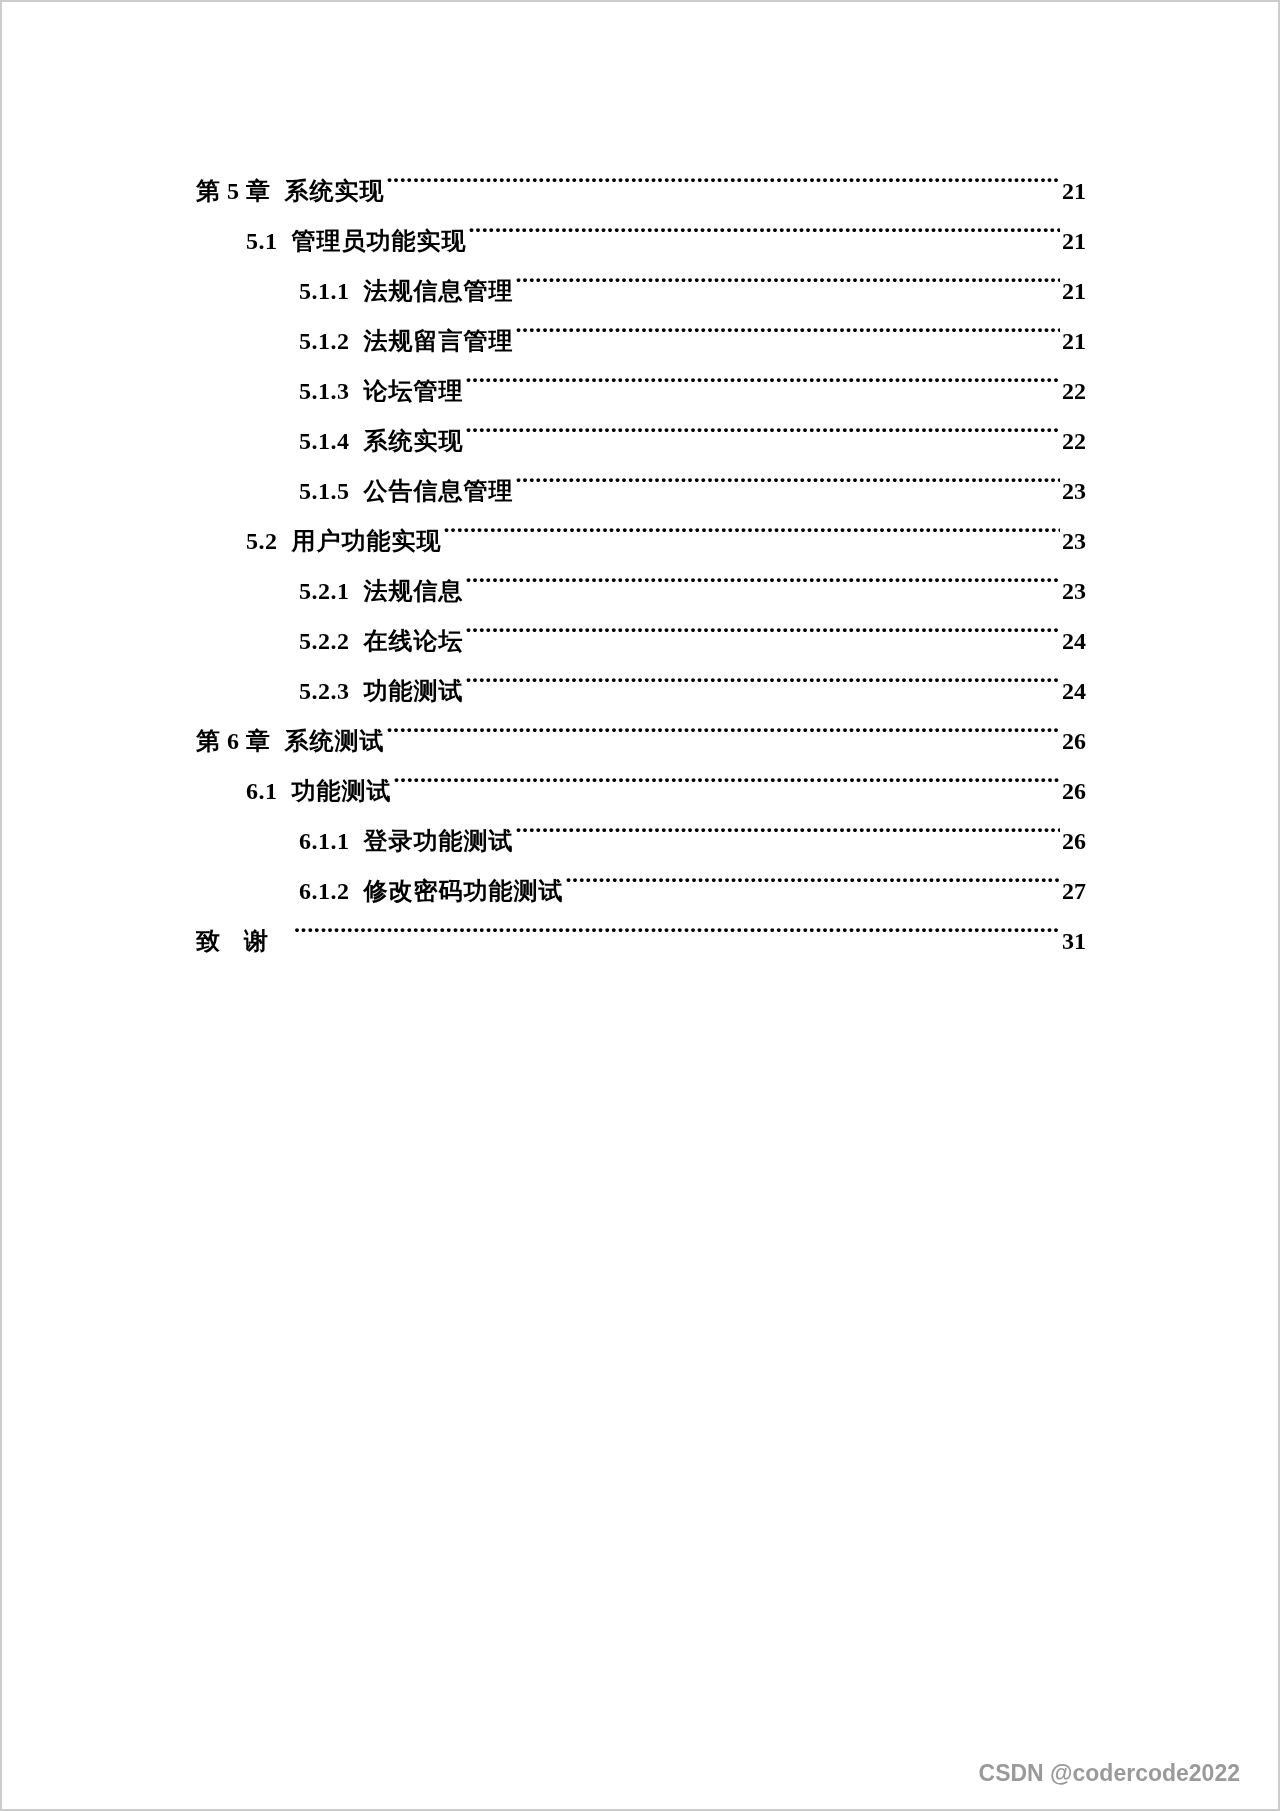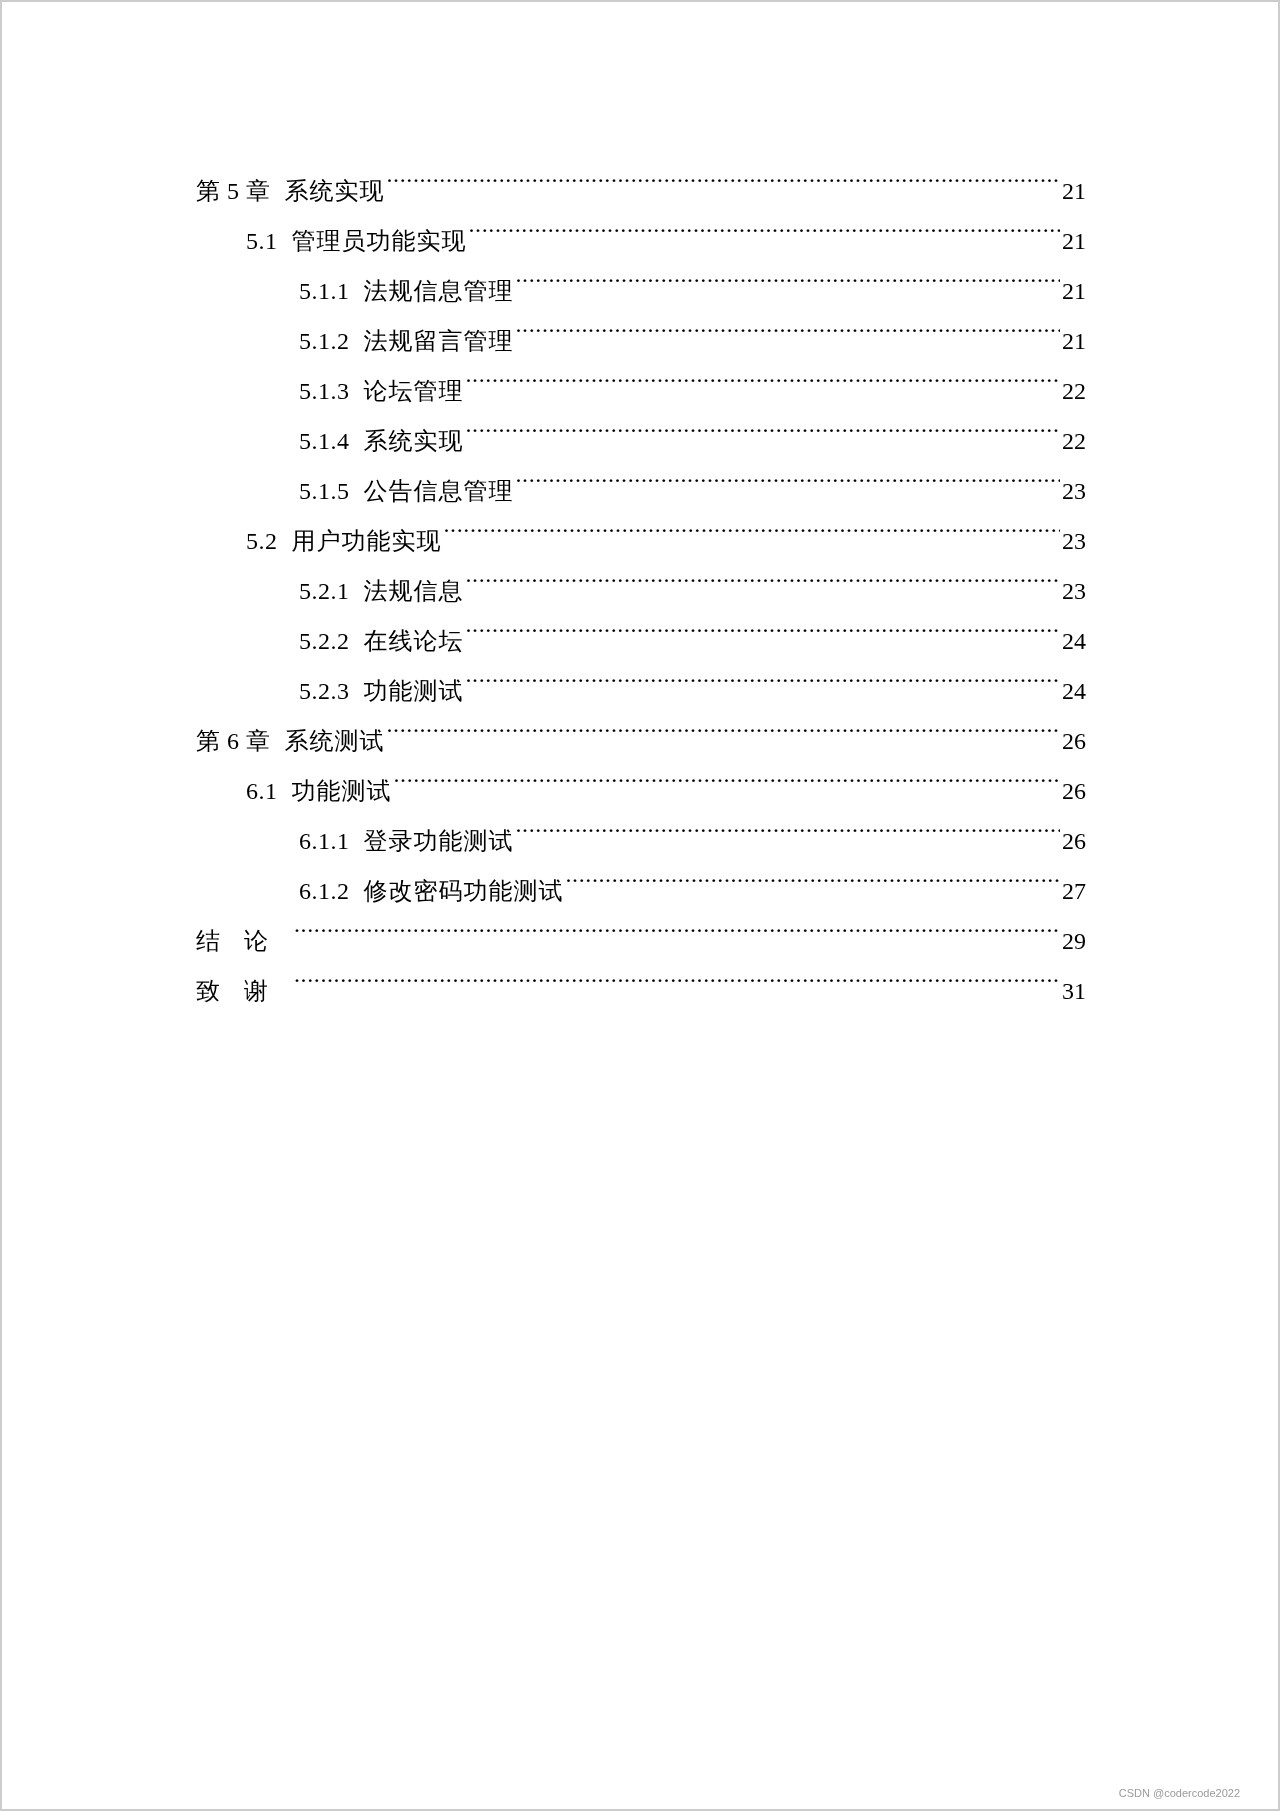--- a/index.html
+++ b/index.html
@@ -1,19 +1,19 @@
 <!DOCTYPE html>
 <html><head>
 <meta charset="utf-8">
 <style>
   html, body { margin: 0; padding: 0; background: #ffffff; }
   body { width: 1280px; height: 1811px; position: relative; overflow: hidden; }
   .page {
     position: absolute; left: 0; top: 0; width: 1276px; height: 1807px;
-    border: 2px solid #cccccc; background: #ffffff;
+    border: 2px solid #cccccc; background: #ffffff; font-weight: bold;
   }
   .toc {
     position: absolute; left: 194px; top: 147px; width: 890px;
     font-family: "Liberation Serif", "DejaVu Serif", serif;
     color: #000000;
   }
   .row {
     display: flex; align-items: baseline; height: 50px; line-height: 50px;
     font-size: 24px; white-space: nowrap;
   }
@@ -26,23 +26,23 @@
   .leader {
     flex: 1 1 auto; overflow: hidden; margin: 0 2px; position: relative; height: 50px;
   }
   .leader::after {
     content: "........................................................................................................................................................................................................................................................";
     position: absolute; left: 0; bottom: 0; font-size: 24px; letter-spacing: 0.6px; color: #000;
     line-height: 50px;
   }
   .pg { letter-spacing: 0; text-align: right; }
   .watermark {
-    position: absolute; right: 38px; bottom: 10px;
+    position: absolute; right: 38px; bottom: 22px;
     font-family: "Liberation Sans", "DejaVu Sans", sans-serif;
-    font-size: 11px; color: #9a9a9a;
+    font-size: 23px; color: #9a9a9a;
   }
 </style>
 </head>
 <body>
 
 <div class="page">
   <div class="toc">
 
     <div class="row l0">
       <span class="num">第 5 章</span>
@@ -143,25 +143,20 @@
     </div>
 
     <div class="row l2">
       <span class="num">6.1.2</span>
       <span class="title">修改密码功能测试</span>
       <span class="leader"></span>
       <span class="pg">27</span>
     </div>
 
 
-    <div class="row l0">
-      <span class="title spaced">结论</span>
-      <span class="leader"></span>
-      <span class="pg">29</span>
-    </div>
 
 
     <div class="row l0">
       <span class="title spaced">致谢</span>
       <span class="leader"></span>
       <span class="pg">31</span>
     </div>
 
   </div>
 

